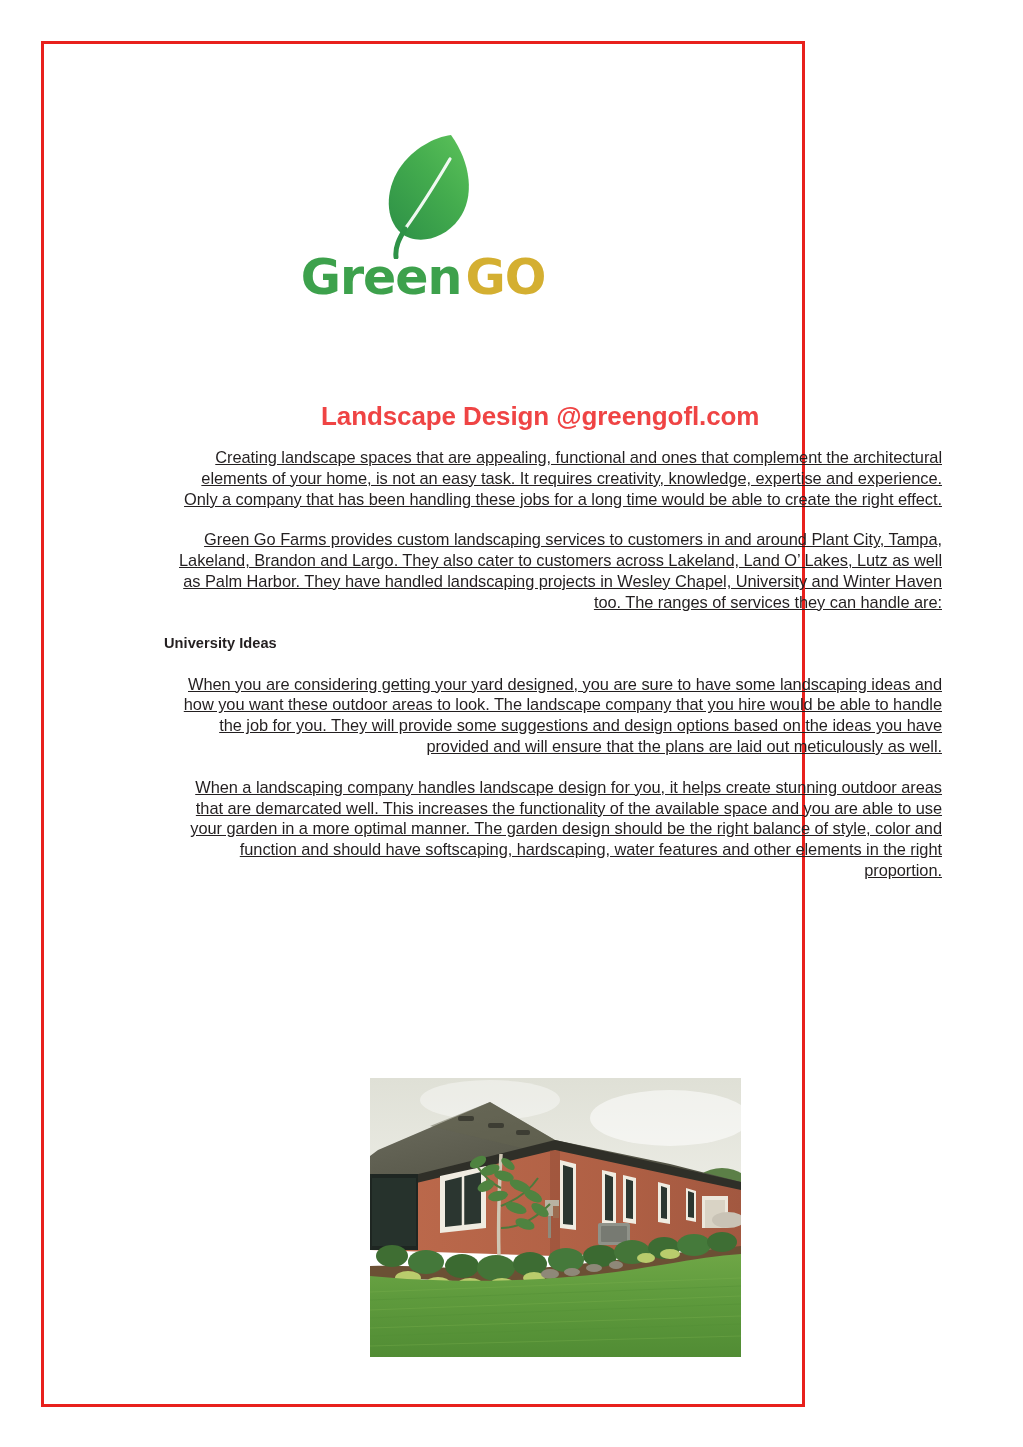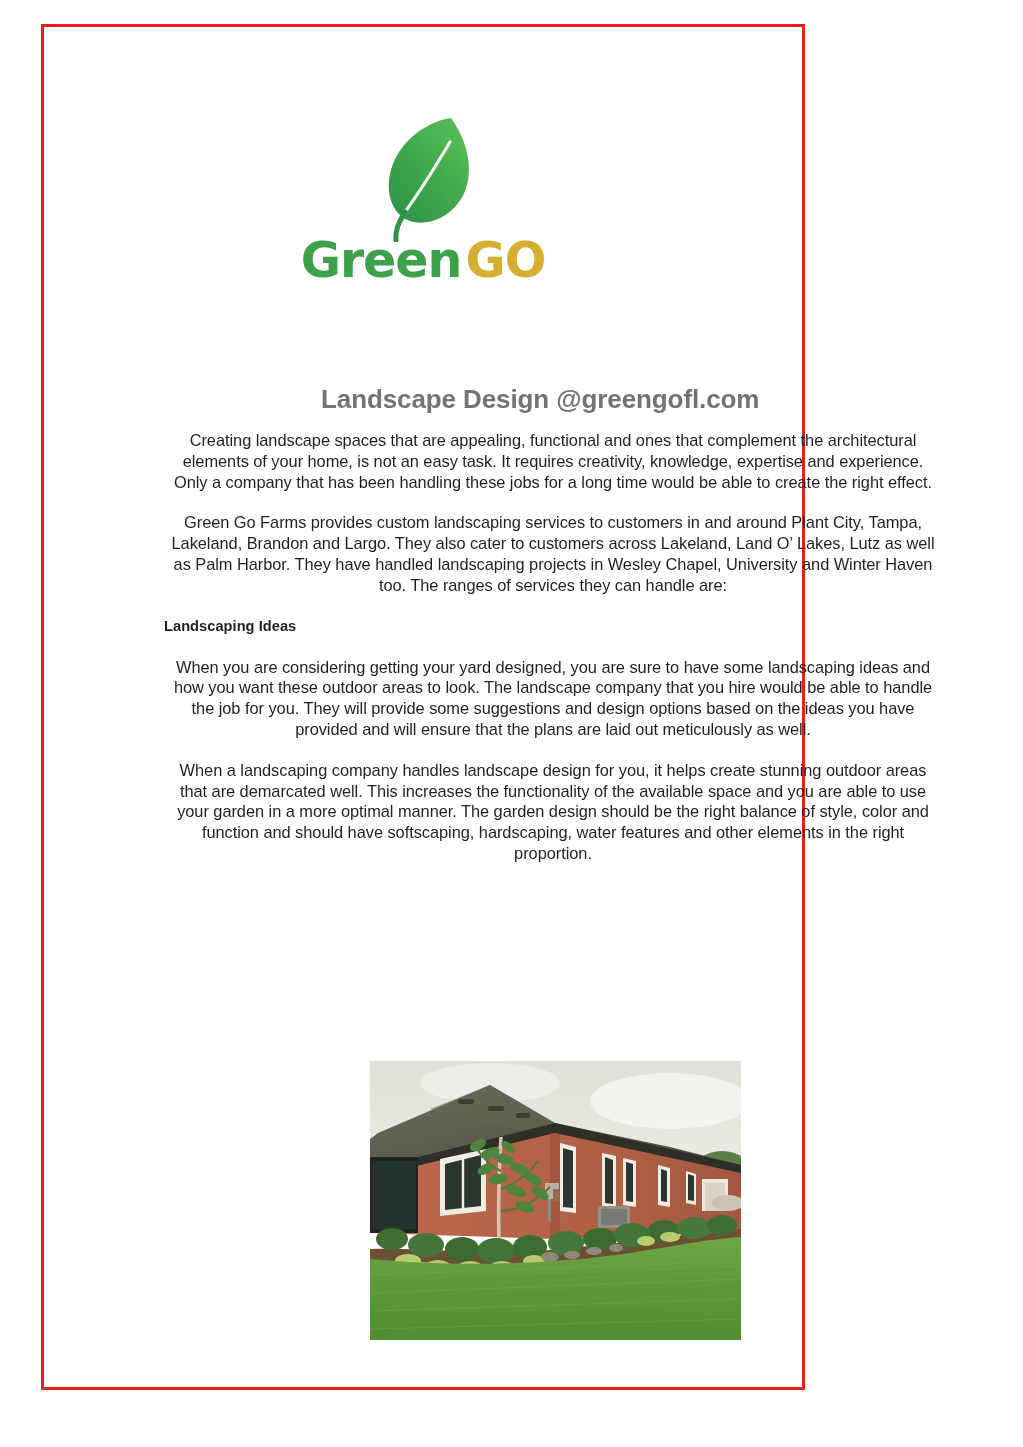--- a/index.html
+++ b/index.html
@@ -12,21 +12,21 @@
     height: 1447px;
     position: relative;
     font-family: "Liberation Sans", sans-serif;
     -webkit-font-smoothing: antialiased;
   }
 
   
   .page-frame {
     position: absolute;
     left: 41px;
-    top: 24px;
+    top: 41px;
     width: 764px;
     height: 1366px;
     border: 3px solid #e8201c;
     box-sizing: border-box;
     background: #ffffff;
   }
 
   
   .logo-block {
     position: absolute;
@@ -54,21 +54,21 @@
   .wm-go    { color: #d4af31; margin-left: 4px; }
 
   
   .doc-title {
     position: absolute;
     left: 277px;
     top: 357px;
     margin: 0;
     font-size: 26px;
     font-weight: bold;
-    color: #737373;
+    color: #ef4444;
     letter-spacing: -0.1px;
     white-space: nowrap;
   }
 
   
   .content {
     position: absolute;
     left: 120px;
     top: 403px;
     width: 778px;
@@ -76,21 +76,22 @@
   .content p,
   .content h2 {
     margin: 0;
     color: #231f20;
   }
   .body-para {
     font-size: 16.4px;
     line-height: 20.8px;
     letter-spacing: -0.05px;
     margin-bottom: 20px !important;
-    text-align: center;
+    text-align: right;
+    text-decoration: underline;
   }
   .section-heading {
     font-size: 14.6px;
     font-weight: bold;
     line-height: 20px;
     margin-bottom: 21px !important;
     letter-spacing: 0.05px;
   }
 
   
@@ -129,21 +130,21 @@
     </svg>
 
     <div class="logo-wordmark"><span class="wm-green">Green</span><span class="wm-go">GO</span></div>
   </div>
 
   <h1 class="doc-title">Landscape Design @greengofl.com</h1>
 
   <div class="content">
     <p class="body-para">Creating landscape spaces that are appealing, functional and ones that complement the architectural elements of your home, is not an easy task. It requires creativity, knowledge, expertise and experience. Only a company that has been handling these jobs for a long time would be able to create the right effect.</p>
     <p class="body-para">Green Go Farms provides custom landscaping services to customers in and around Plant City, Tampa, Lakeland, Brandon and Largo. They also cater to customers across Lakeland, Land O’ Lakes, Lutz as well as Palm Harbor. They have handled landscaping projects in Wesley Chapel, University and Winter Haven too. The ranges of services they can handle are:</p>
-    <h2 class="section-heading">Landscaping Ideas</h2>
+    <h2 class="section-heading">University Ideas</h2>
     <p class="body-para">When you are considering getting your yard designed, you are sure to have some landscaping ideas and how you want these outdoor areas to look. The landscape company that you hire would be able to handle the job for you. They will provide some suggestions and design options based on the ideas you have provided and will ensure that the plans are laid out meticulously as well.</p>
     <p class="body-para">When a landscaping company handles landscape design for you, it helps create stunning outdoor areas that are demarcated well. This increases the functionality of the available space and you are able to use your garden in a more optimal manner. The garden design should be the right balance of style, color and function and should have softscaping, hardscaping, water features and other elements in the right proportion.</p>
   </div>
 
   <div class="photo">
     <svg width="371" height="279" viewBox="0 0 371 279">
       <defs>
         <linearGradient id="skyG" x1="0" y1="0" x2="0" y2="1">
           <stop offset="0%" stop-color="#dfe0d6"></stop>
           <stop offset="100%" stop-color="#f2f2ec"></stop>

